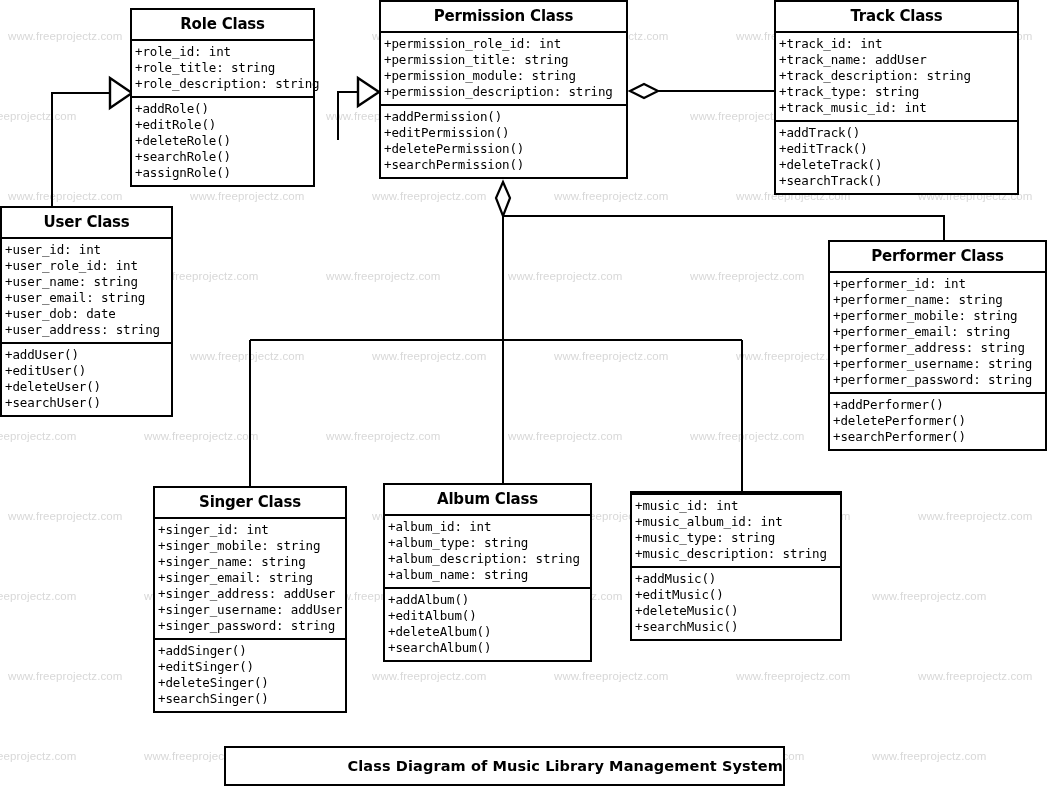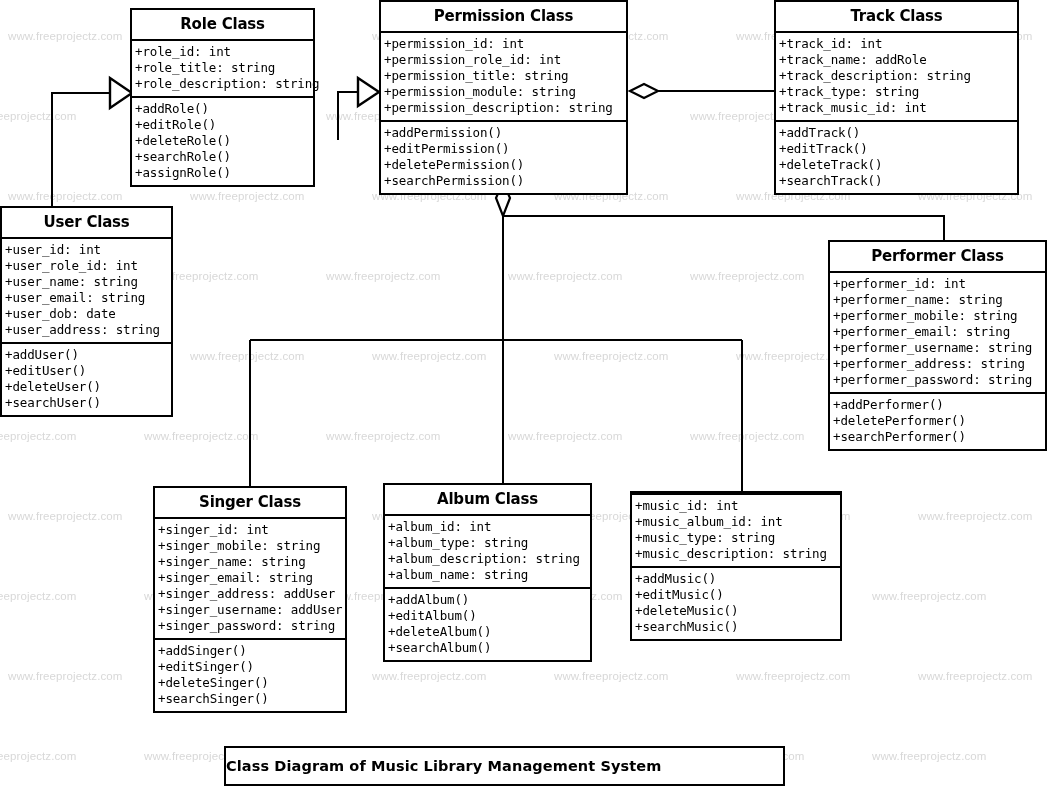--- a/index.html
+++ b/index.html
@@ -81,21 +81,21 @@
 
   
   #caption-box {
     position: absolute;
     z-index: 3;
     background: #ffffff;
     border: 2px solid #000000;
     box-sizing: border-box;
     display: flex;
     align-items: center;
-    justify-content: flex-start;
+    justify-content: flex-end;
   }
   #caption-text {
     font-family: "DejaVu Sans", "Liberation Sans", sans-serif;
     font-weight: bold;
     font-size: 14.5px;
     color: #000000;
     letter-spacing: 0.1px;
   }
 </style>
 </head>
@@ -208,41 +208,40 @@
       <div class="row">+deleteRole()</div>
       <div class="row">+searchRole()</div>
       <div class="row">+assignRole()</div>
     </div>
   </div>
 
   <div class="uml-class" style="left:379px; top:0px; width:249px;">
     <div class="uml-title">Permission Class</div>
     <div class="uml-sep"></div>
     <div class="uml-compartment">
-      <div class="row">+permission_id: int</div>
       <div class="row">+permission_role_id: int</div>
       <div class="row">+permission_title: string</div>
       <div class="row">+permission_module: string</div>
       <div class="row">+permission_description: string</div>
     </div>
     <div class="uml-sep"></div>
     <div class="uml-compartment">
       <div class="row">+addPermission()</div>
       <div class="row">+editPermission()</div>
       <div class="row">+deletePermission()</div>
       <div class="row">+searchPermission()</div>
     </div>
   </div>
 
   <div class="uml-class" style="left:774px; top:0px; width:245px;">
     <div class="uml-title">Track Class</div>
     <div class="uml-sep"></div>
     <div class="uml-compartment">
       <div class="row">+track_id: int</div>
-      <div class="row">+track_name: addRole</div>
+      <div class="row">+track_name: addUser</div>
       <div class="row">+track_description: string</div>
       <div class="row">+track_type: string</div>
       <div class="row">+track_music_id: int</div>
     </div>
     <div class="uml-sep"></div>
     <div class="uml-compartment">
       <div class="row">+addTrack()</div>
       <div class="row">+editTrack()</div>
       <div class="row">+deleteTrack()</div>
       <div class="row">+searchTrack()</div>
@@ -270,22 +269,22 @@
   </div>
 
   <div class="uml-class" style="left:828px; top:240px; width:219px;">
     <div class="uml-title">Performer Class</div>
     <div class="uml-sep"></div>
     <div class="uml-compartment">
       <div class="row">+performer_id: int</div>
       <div class="row">+performer_name: string</div>
       <div class="row">+performer_mobile: string</div>
       <div class="row">+performer_email: string</div>
+      <div class="row">+performer_address: string</div>
       <div class="row">+performer_username: string</div>
-      <div class="row">+performer_address: string</div>
       <div class="row">+performer_password: string</div>
     </div>
     <div class="uml-sep"></div>
     <div class="uml-compartment">
       <div class="row">+addPerformer()</div>
       <div class="row">+deletePerformer()</div>
       <div class="row">+searchPerformer()</div>
     </div>
   </div>
 

